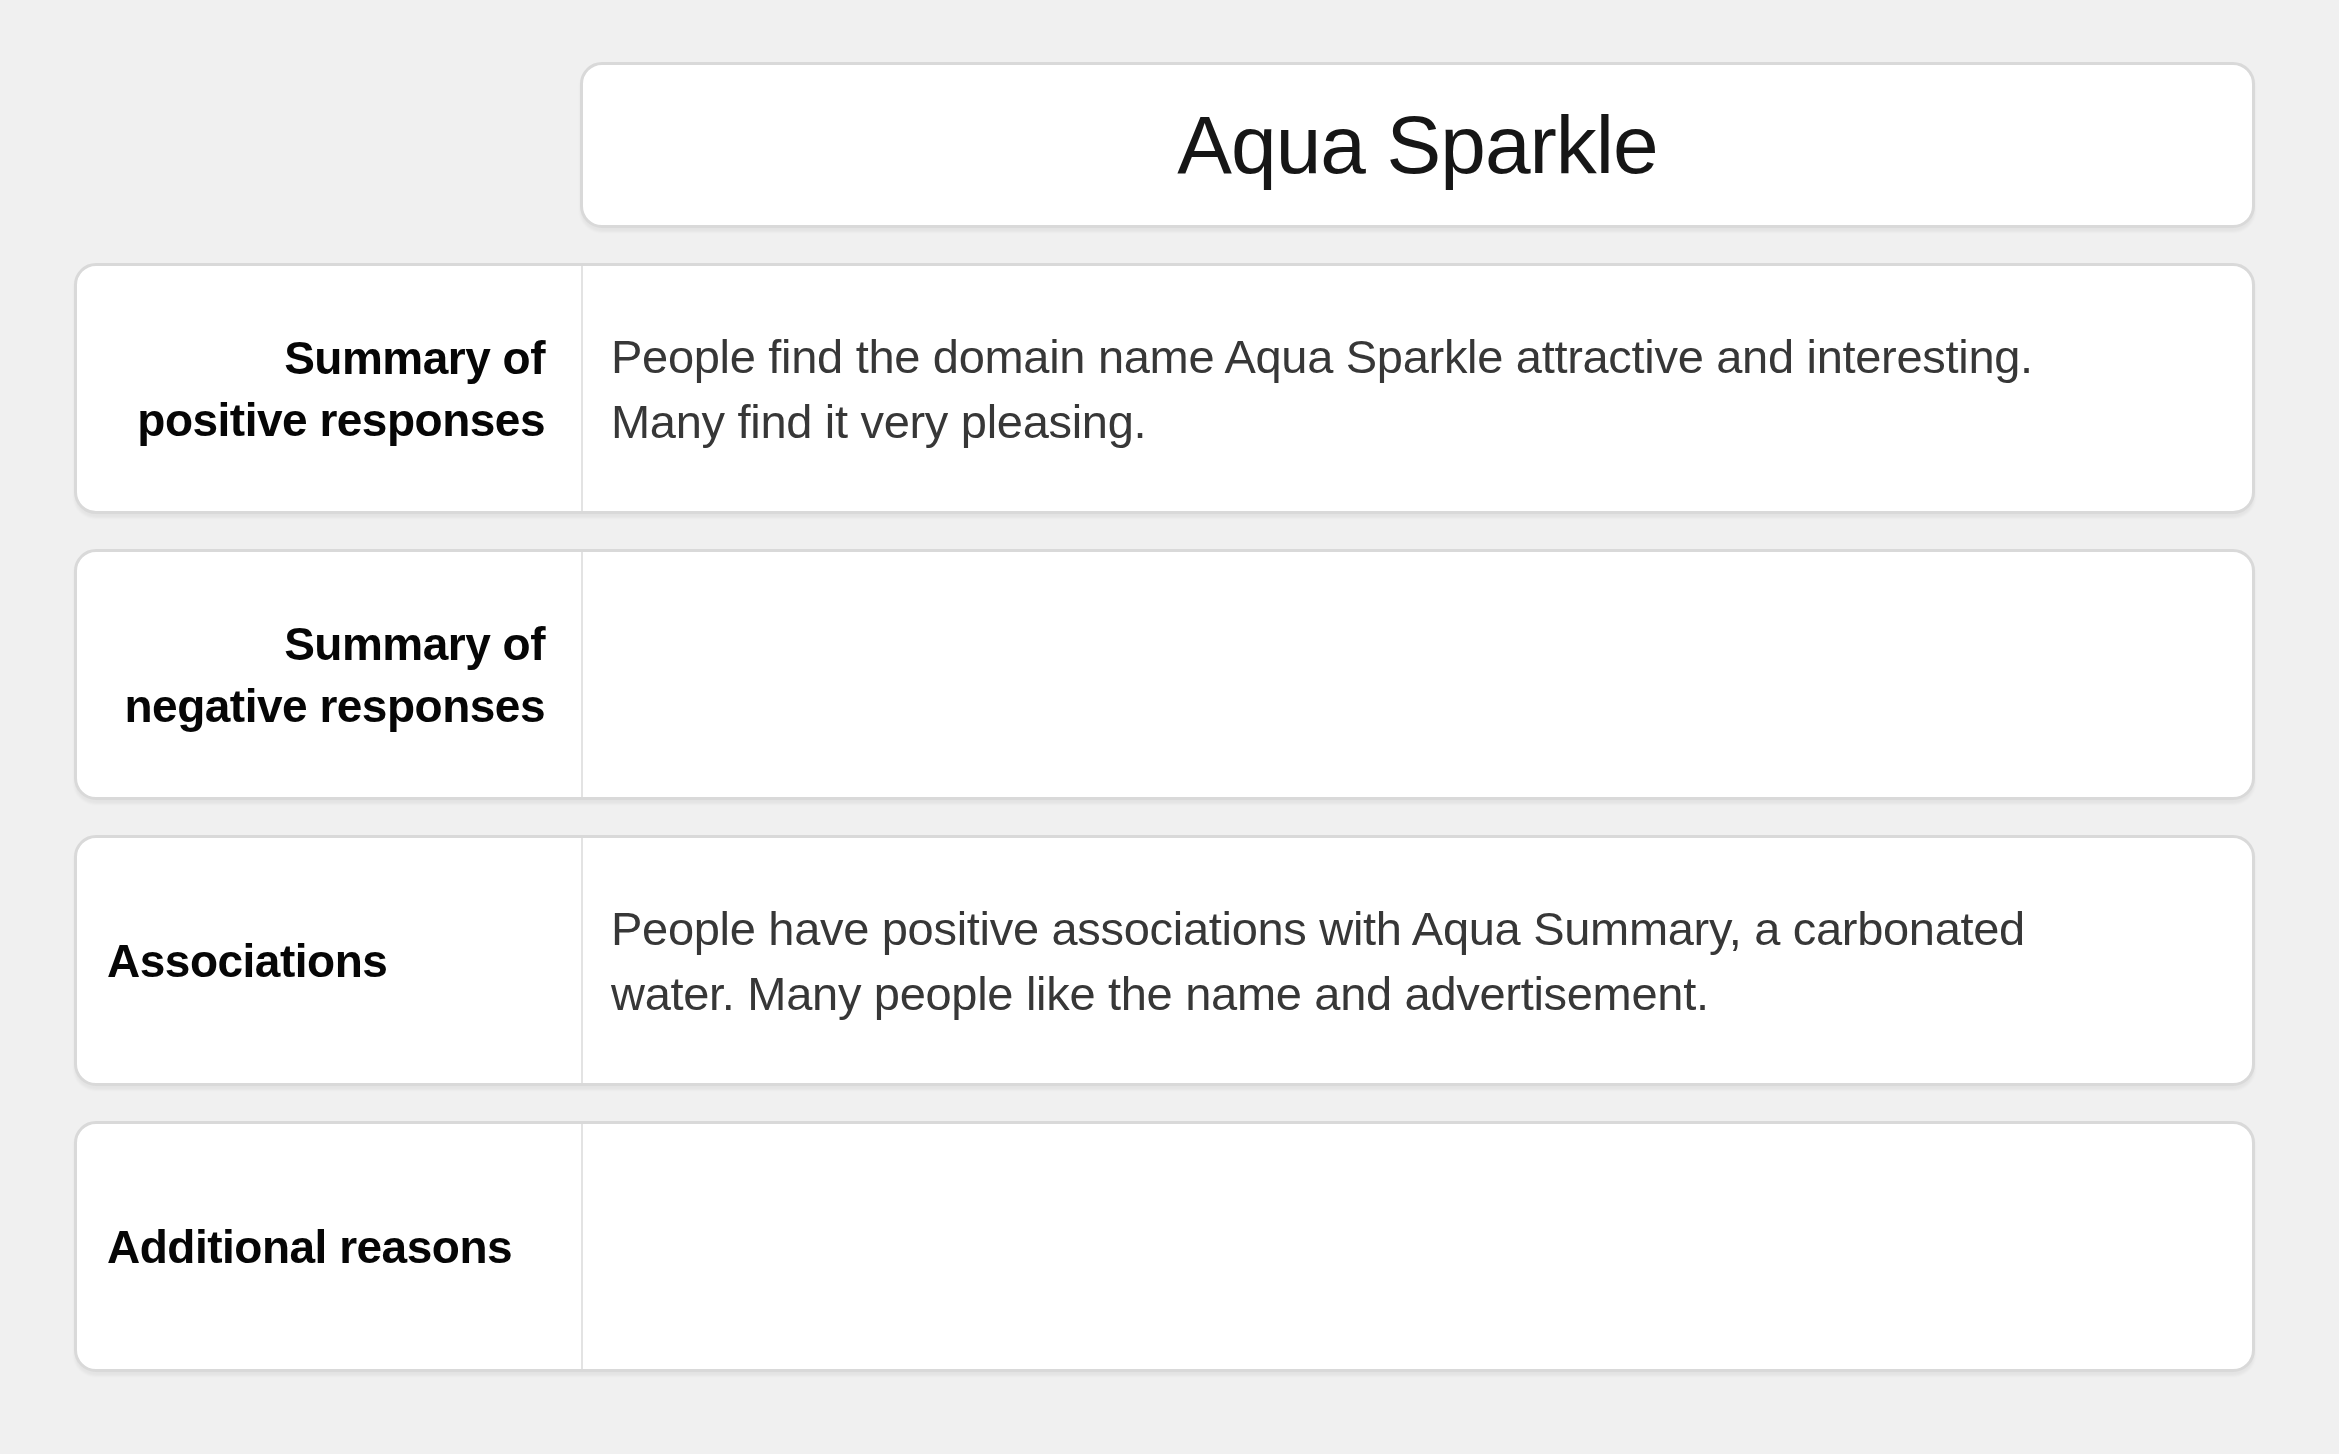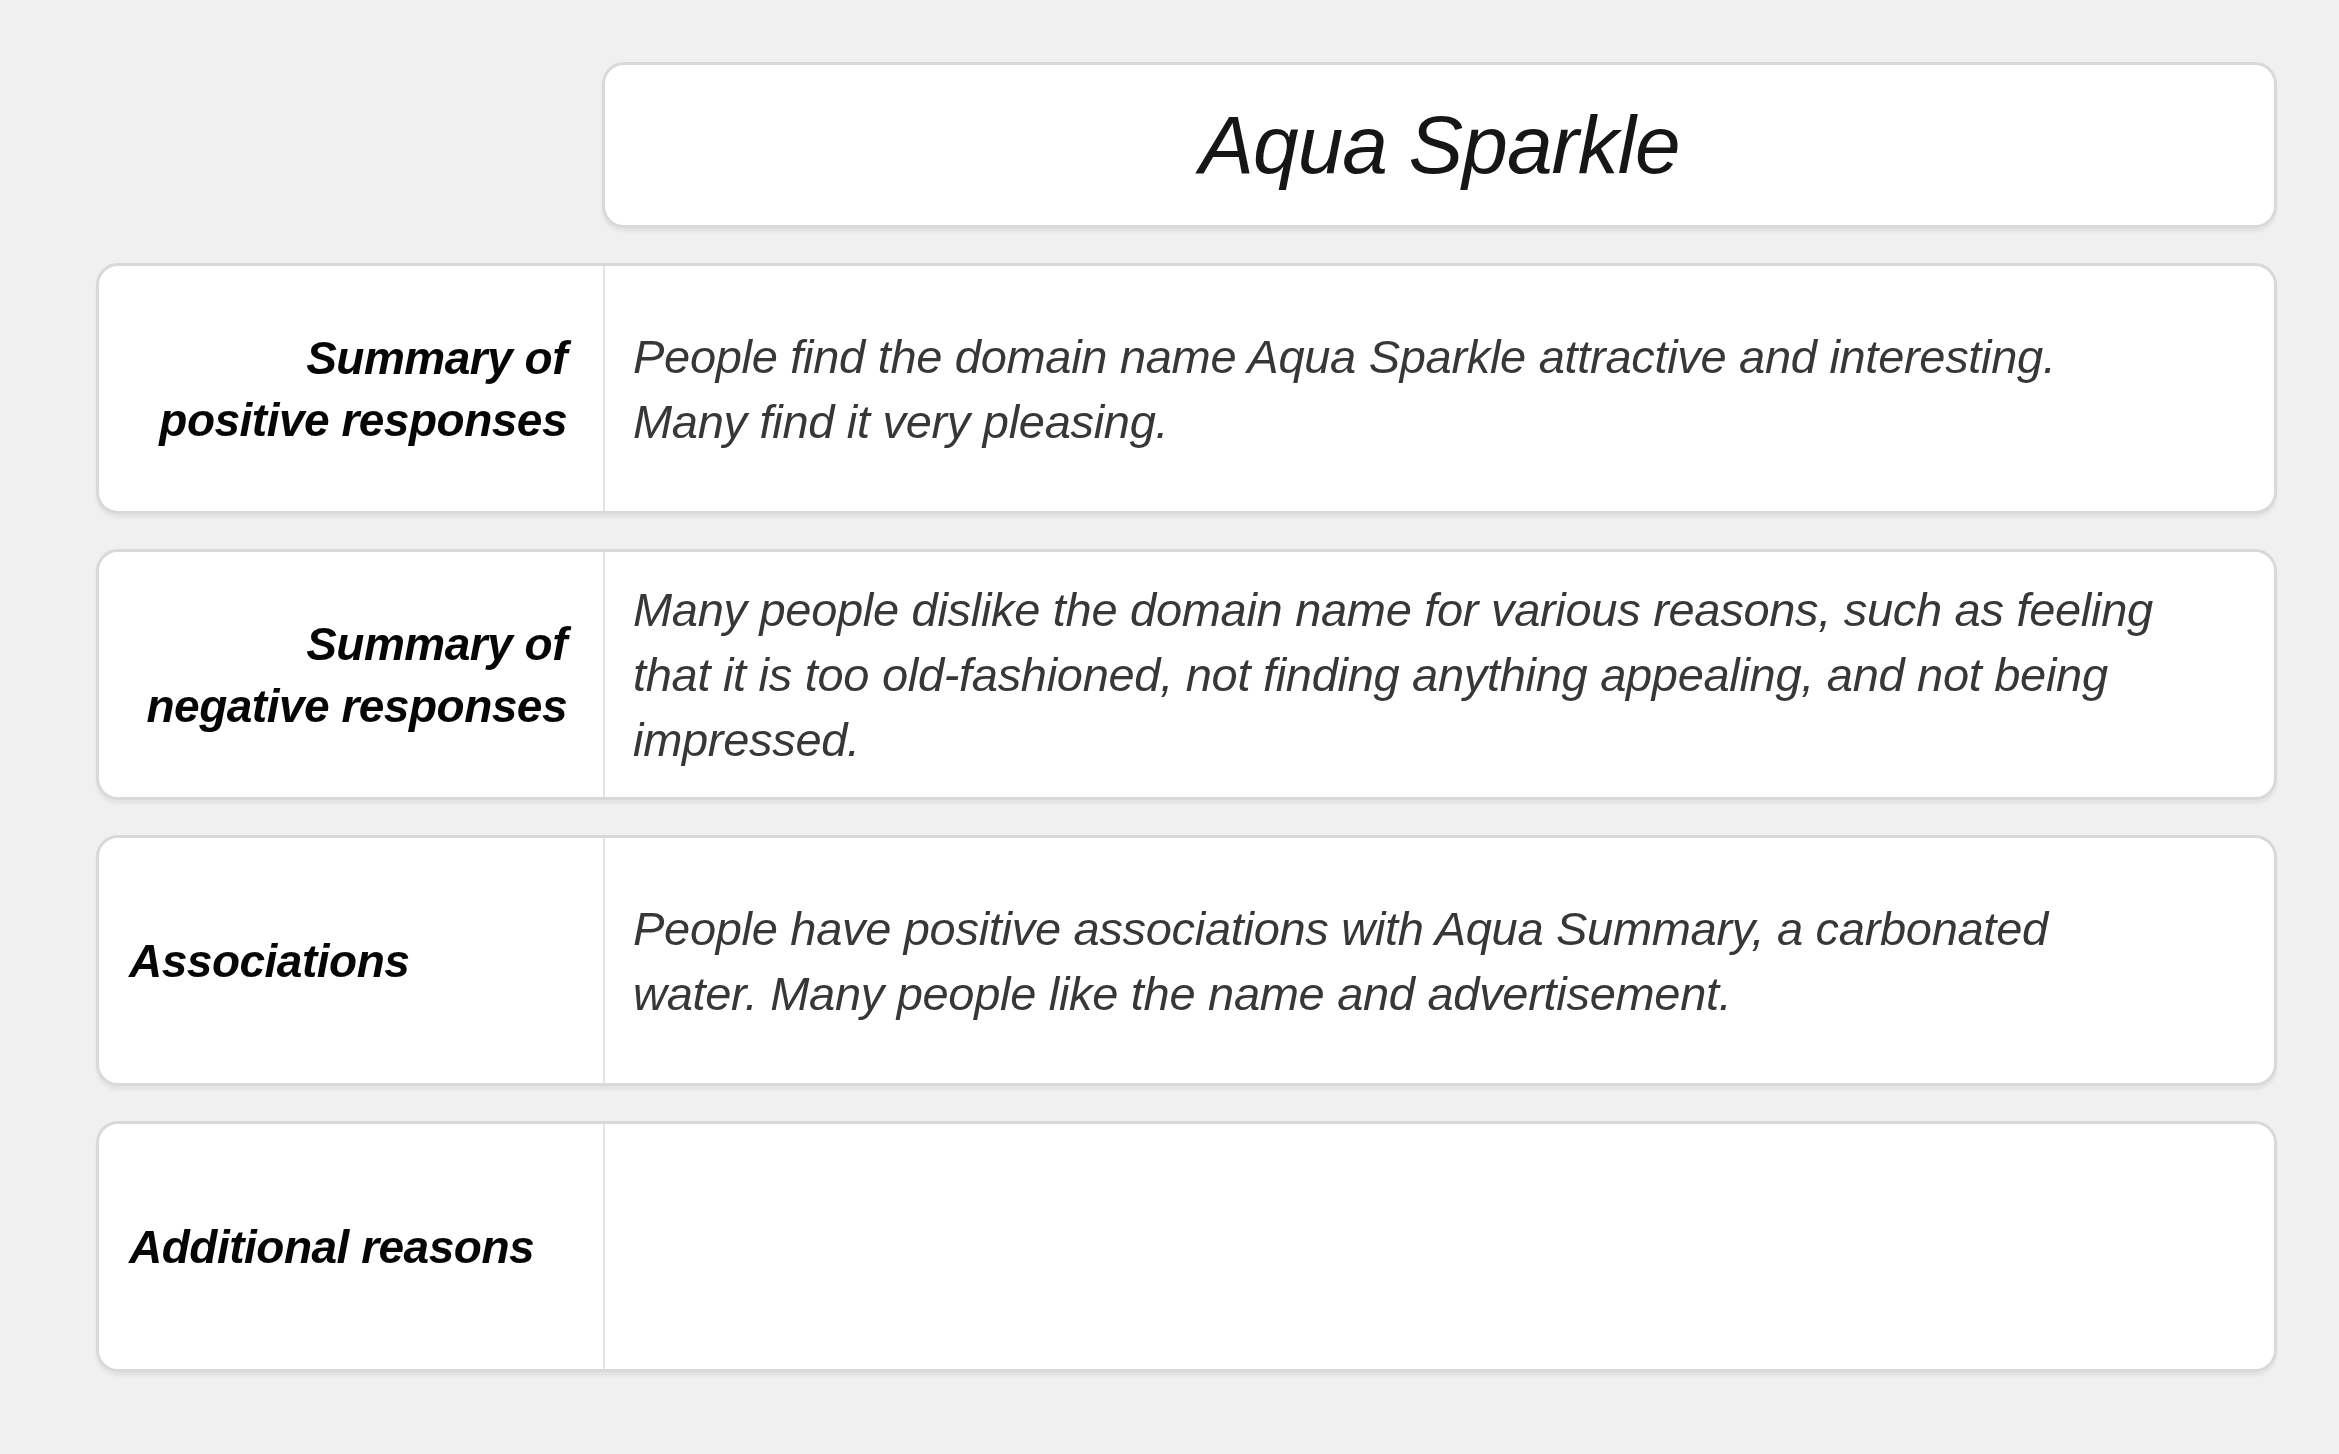--- a/index.html
+++ b/index.html
@@ -9,24 +9,23 @@
   body {
     width: 2339px;
     height: 1454px;
     background: #f0f0f0;
     font-family: "Liberation Sans", "DejaVu Sans", sans-serif;
     position: relative;
     overflow: hidden;
   }
   .container {
     position: absolute;
-    left: 96px;
+    left: 74px;
     top: 62px;
     width: 2181px;
-    font-style: italic;
   }
   .card {
     background: #ffffff;
     border: 3px solid #d9d9d9;
     border-radius: 22px;
     box-sizing: border-box;
     box-shadow: 0 4px 3px rgba(0,0,0,0.05);
   }
   .title-card {
     margin-left: 506px;
@@ -97,23 +96,20 @@
     </div>
     <div class="content-cell">
       <div class="content-text">People find the domain name Aqua Sparkle attractive and interesting. Many find it very pleasing.</div>
     </div>
   </div>
 
   <div class="card row">
     <div class="label-cell">
       <div class="label-text">Summary of negative responses</div>
     </div>
-    <div class="content-cell">
-      <div class="content-text">Many people dislike the domain name for various reasons, such as feeling that it is too old-fashioned, not finding anything appealing, and not being impressed.</div>
-    </div>
   </div>
 
   <div class="card row">
     <div class="label-cell">
       <div class="label-text">Associations</div>
     </div>
     <div class="content-cell">
       <div class="content-text">People have positive associations with Aqua Summary, a carbonated water. Many people like the name and advertisement.</div>
     </div>
   </div>

